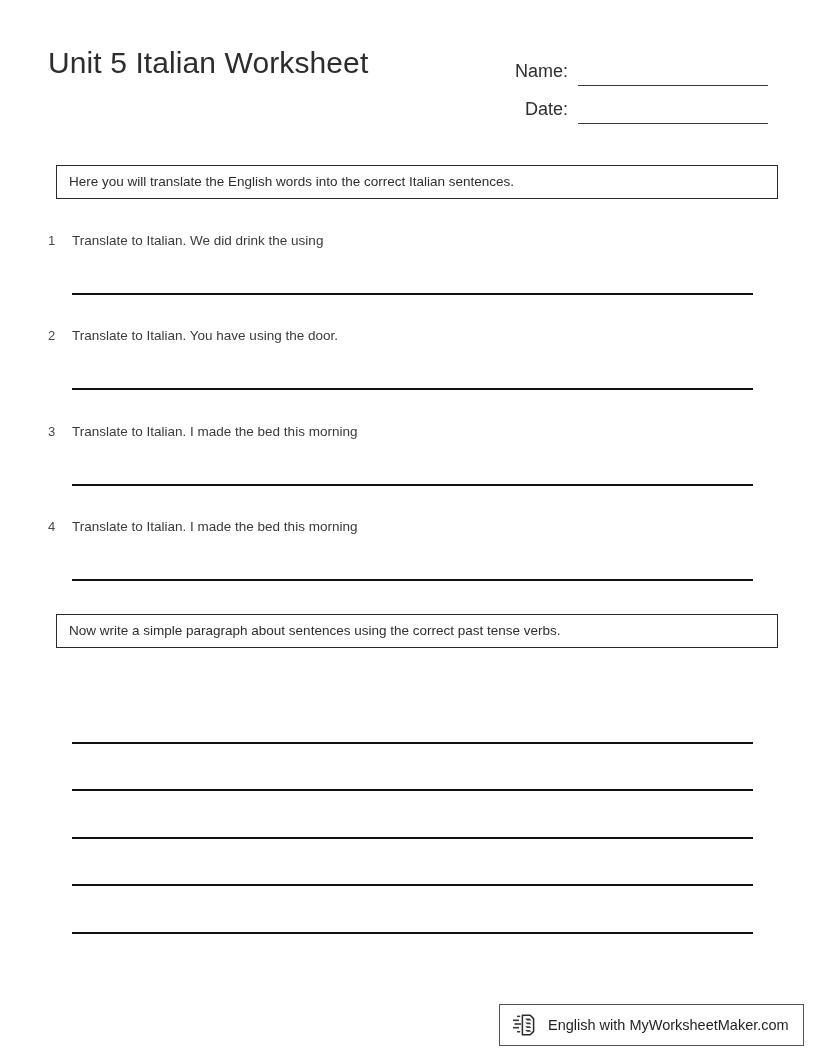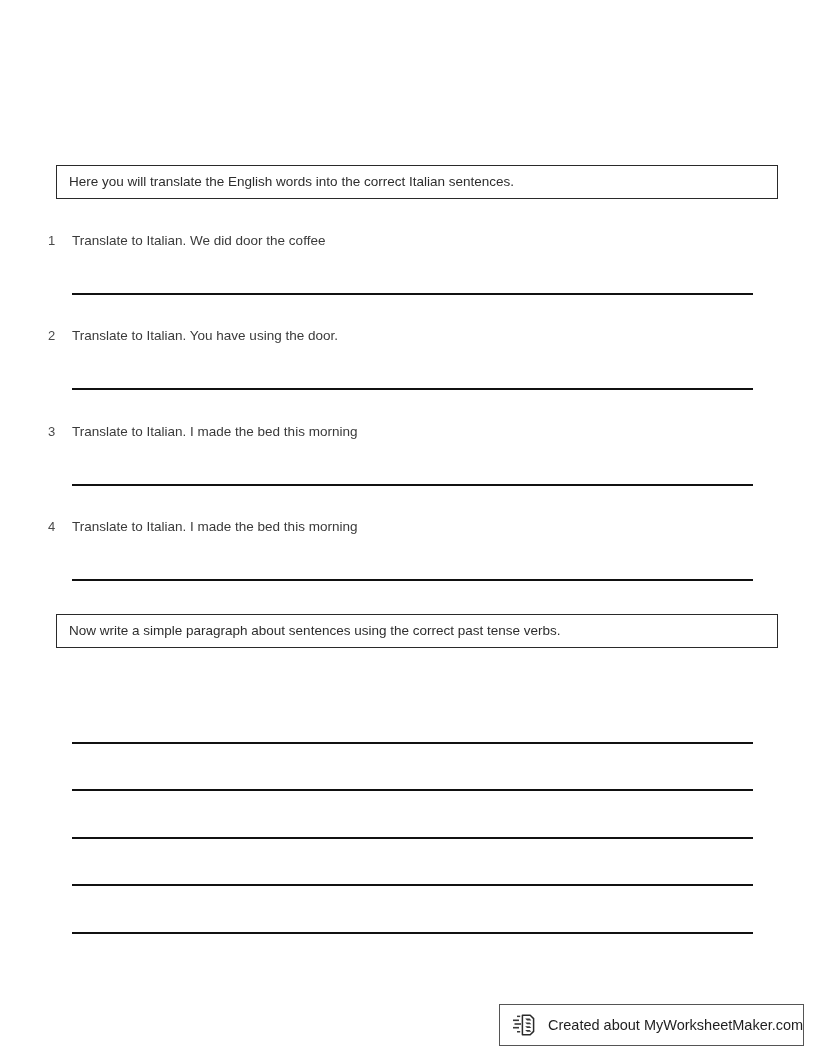--- a/index.html
+++ b/index.html
@@ -170,29 +170,43 @@
     margin-left: 9px;
     line-height: 20px;
     white-space: nowrap;
   }
 </style>
 </head>
 <body>
 
 <div class="page">
 
+  <div class="header">
+    <div class="worksheet-title">Unit 5 Italian Worksheet</div>
+
+    <div class="name-date-block">
+      <div class="nd-row">
+        <span class="nd-label">Name:</span>
+        <span class="nd-rule"></span>
+      </div>
+      <div class="nd-row">
+        <span class="nd-label">Date:</span>
+        <span class="nd-rule"></span>
+      </div>
+    </div>
+  </div>
 
   <div class="instruction-box" id="instruction-box-1">
     <span class="instruction-text">Here you will translate the English words into the correct Italian sentences.</span>
   </div>
 
   <div class="question-block" id="question-1">
     <div class="question-row">
       <span class="question-number">1</span>
-      <span class="question-text">Translate to Italian. We did door the coffee</span>
+      <span class="question-text">Translate to Italian. We did drink the using</span>
     </div>
     <div class="answer-rule answer-rule-1"></div>
   </div>
 
   <div class="question-block" id="question-2">
     <div class="question-row">
       <span class="question-number">2</span>
       <span class="question-text">Translate to Italian. You have using the door.</span>
     </div>
     <div class="answer-rule answer-rule-1"></div>
@@ -234,16 +248,16 @@
         <rect x="0" y="13.9" width="6" height="1.6"></rect>
         <rect x="4" y="2.6" width="3.2" height="1.5"></rect>
         <rect x="4" y="18" width="3.2" height="1.5"></rect>
       </g>
       <path d="M9.4 2.2 L17.2 2.2 L20.6 5.6 L20.6 18.4 L17.2 21.8 L9.4 21.8 Z" fill="#ffffff" stroke="#2a2a2a" stroke-width="1.5" stroke-linejoin="round"></path>
       <path d="M12.2 5.6 L16.6 5.6 L18.4 7.4 L14.0 7.4 Z" fill="#3a3a3a"></path>
       <path d="M12.2 9.4 L16.6 9.4 L18.4 11.2 L14.0 11.2 Z" fill="#3a3a3a"></path>
       <path d="M12.2 13.2 L16.6 13.2 L18.4 15.0 L14.0 15.0 Z" fill="#3a3a3a"></path>
       <path d="M12.2 17.0 L16.6 17.0 L18.4 18.8 L14.0 18.8 Z" fill="#3a3a3a"></path>
     </svg>
-    <span class="badge-text">Created about MyWorksheetMaker.com</span>
+    <span class="badge-text">English with MyWorksheetMaker.com</span>
   </div>
 
 </div>
 
 </body></html>

